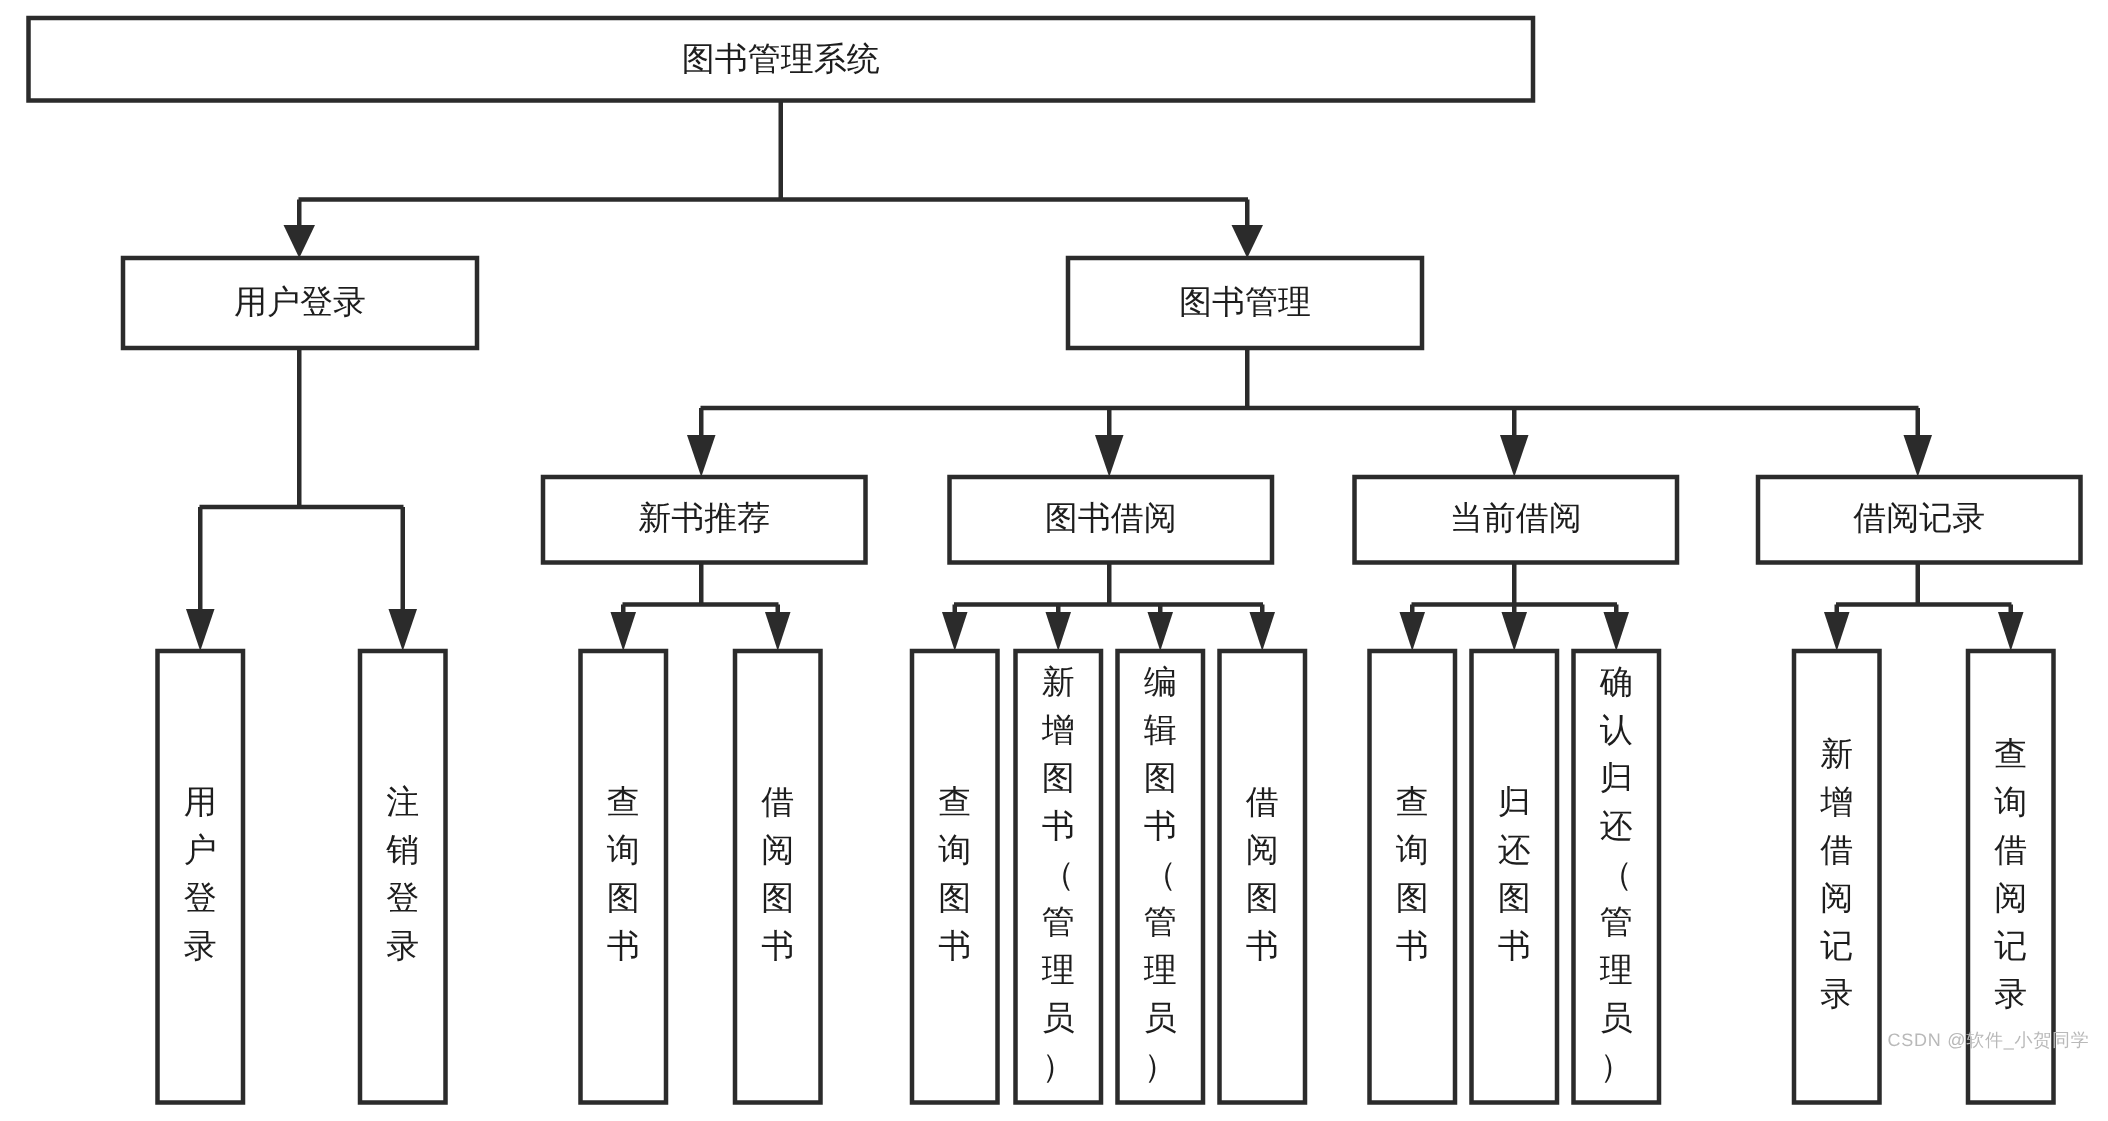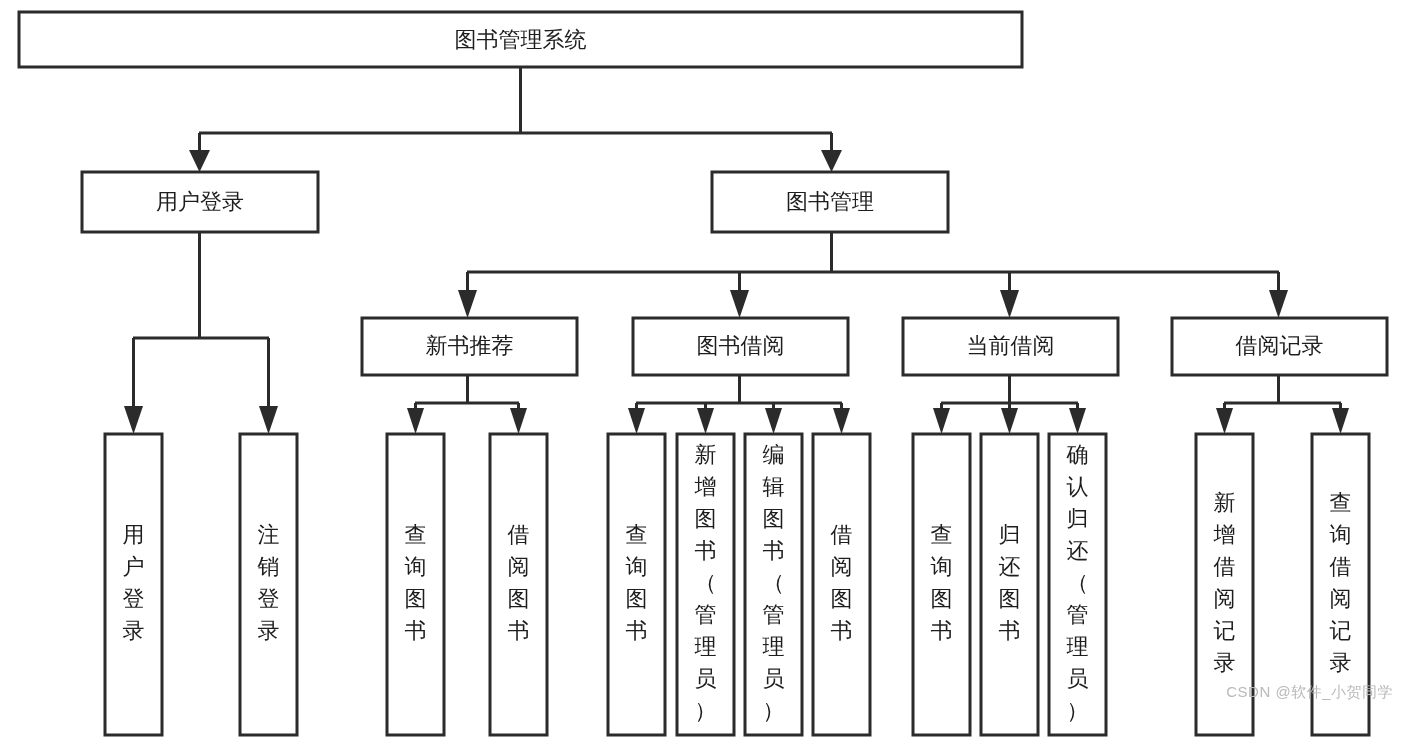--- a/index.html
+++ b/index.html
@@ -56,21 +56,21 @@
     fill: #1d1d1d;
     text-anchor: middle;
     dominant-baseline: middle;
     white-space: pre;
   }
   .watermark-text {
     position: absolute;
     right: 12px;
     bottom: 6px;
     font-family: "Liberation Sans", "DejaVu Sans", sans-serif;
-    font-size: 15px;
+    font-size: 12px;
     color: #b9b9b9;
     letter-spacing: 0.5px;
     user-select: none;
     pointer-events: none;
     white-space: nowrap;
   }
 </style>
 </head>
 <body>
 

